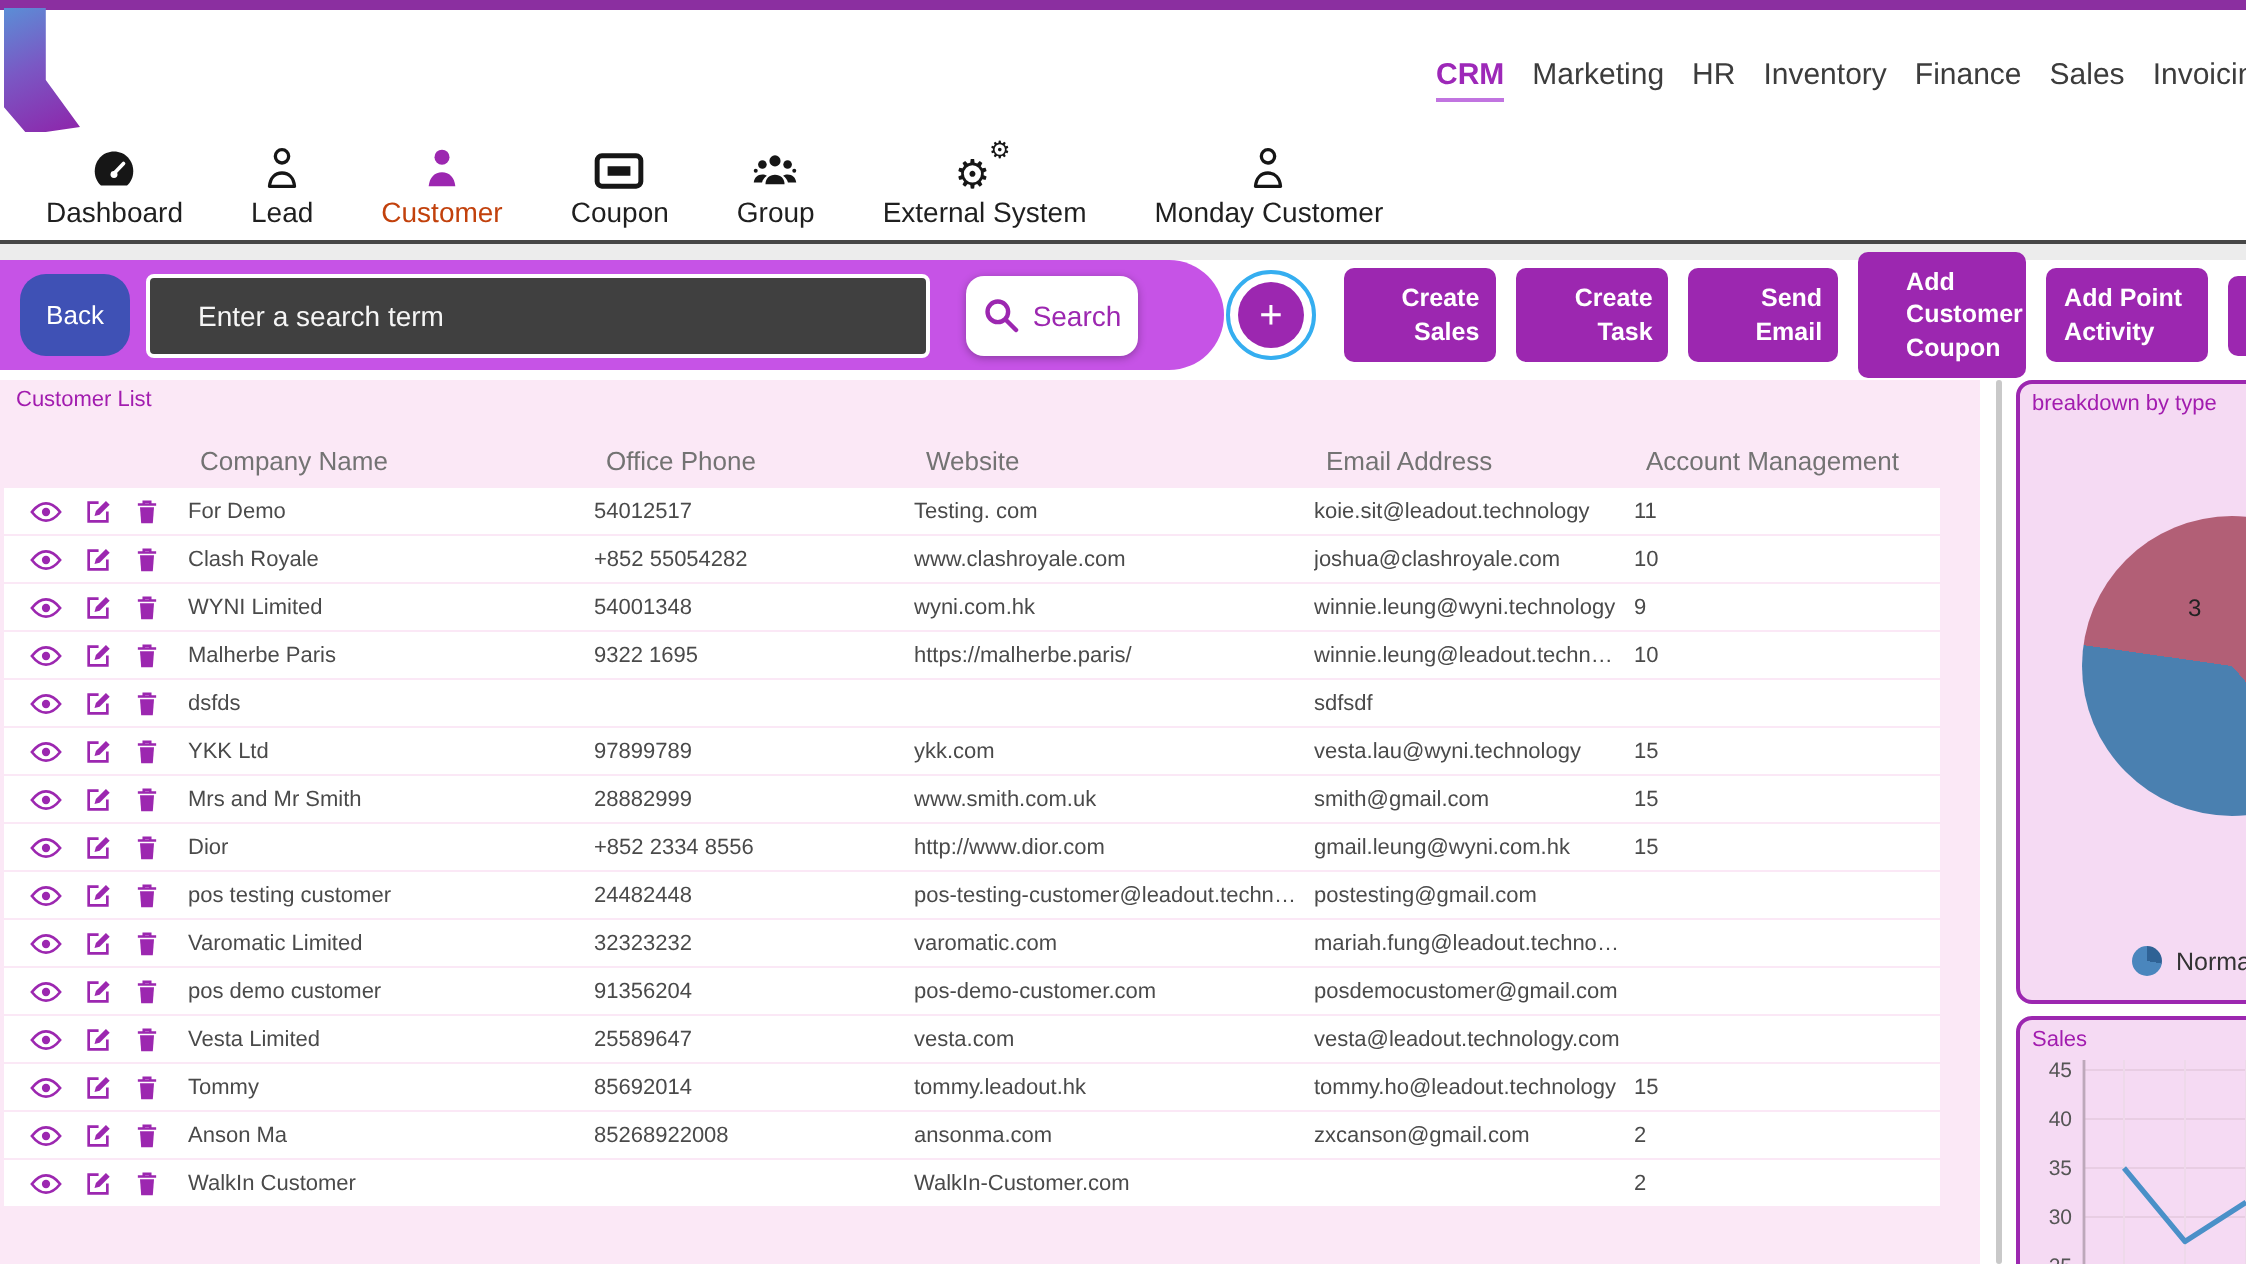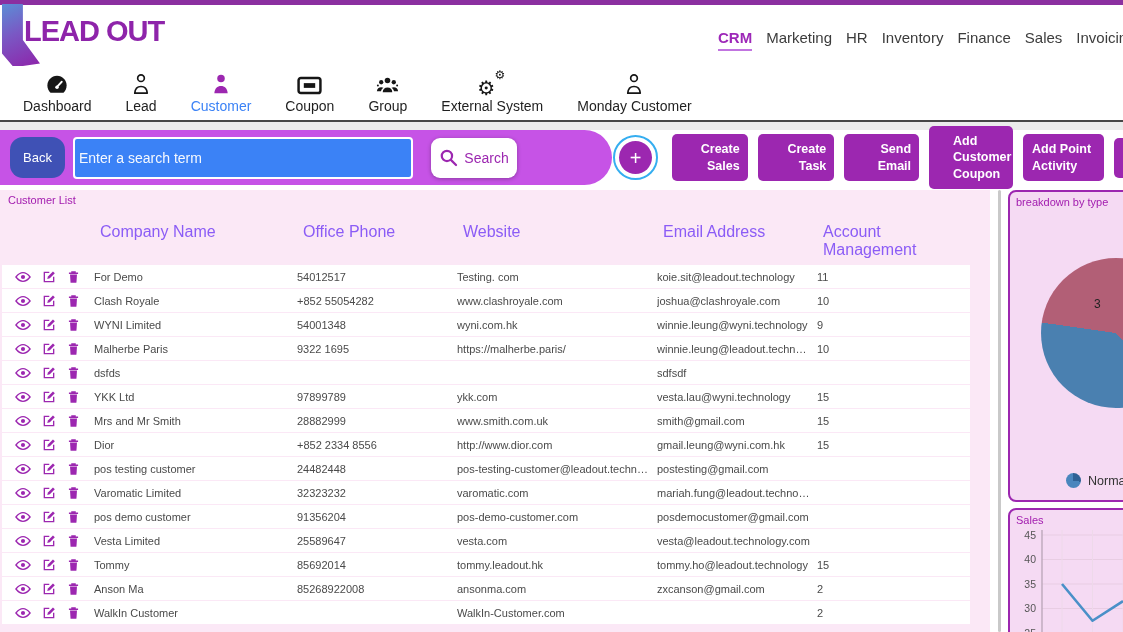--- a/index.html
+++ b/index.html
@@ -12,54 +12,54 @@
   .logo-mark{width:38px;height:62px;background:linear-gradient(155deg,#5b8ed6 0%,#7a58c4 45%,#8e24aa 100%);
     clip-path:polygon(0 0,55% 0,55% 58%,100% 96%,55% 100%,28% 100%,0 80%)}
   .logo-text{font-size:29px;font-weight:bold;color:#8e24aa;letter-spacing:-1px;margin-left:-16px;margin-top:-8px}
   .top-nav{position:absolute;left:718px;top:24px;display:flex;gap:14px;font-size:15px;color:#3c3c3c;white-space:nowrap}
   .top-nav-item{cursor:pointer;padding-bottom:3px}
   .top-nav-item.active{color:#9d28b8;font-weight:bold;border-bottom:2px solid #c174e0}
 
   .module-nav{height:54px;background:#fff;border-bottom:2px solid #474747;display:flex;align-items:flex-end;padding:0 0 6px 6px}
   .mod-item{display:flex;flex-direction:column;align-items:center;gap:3px;padding:0 17px;font-size:14px;color:#1f1f1f;cursor:pointer}
   .mod-item .micon{height:22px;display:flex;align-items:flex-end}
-  .mod-item.active{color:#3b82f6}
+  .mod-item.active{color:#c2410c}
   .gears{position:relative;width:30px;height:22px;display:block;color:#161616}
   .gear-b{position:absolute;left:0;bottom:-3px;font-size:20px;line-height:20px}
   .gear-s{position:absolute;right:2px;top:-4px;font-size:12px;line-height:12px}
 
   .gap-strip{height:8px;background:#ececec}
 
   .toolbar{height:55px;background:#fff;position:relative}
   .search-pill{position:absolute;left:0;top:0;width:612px;height:55px;background:#c653e6;
     border-radius:0 999px 999px 0;display:flex;align-items:center;padding-left:10px}
   .back-btn{width:55px;height:41px;background:#3f51b5;color:#fff;border:none;border-radius:13px;font-size:13px;cursor:pointer}
-  .search-input{margin-left:8px;width:340px;height:42px;background:#3b82f6;border:2px solid #fff;border-radius:4px;
-    color:#fff;padding:0 4px;font-size:14px;outline:none}
+  .search-input{margin-left:8px;width:392px;height:42px;background:#404040;border:2px solid #fff;border-radius:4px;
+    color:#fff;padding:0 24px;font-size:14px;outline:none}
   .search-input::placeholder{color:#fff;opacity:.95}
   .search-btn{margin-left:18px;width:86px;height:40px;background:#fff;border:none;border-radius:9px;color:#9c27b0;
     font-size:14px;display:flex;align-items:center;justify-content:center;gap:6px;cursor:pointer;box-shadow:0 1px 4px rgba(0,0,0,.3)}
   .plus-wrap{position:absolute;left:613px;top:5px;width:45px;height:45px;border:2px solid #35aef0;border-radius:50%;
     background:#fff;display:flex;align-items:center;justify-content:center}
   .plus-btn{width:33px;height:33px;border-radius:50%;background:#9c27b0;color:#fff;border:none;font-size:20px;
     line-height:1;cursor:pointer;display:flex;align-items:center;justify-content:center}
   .actions{position:absolute;left:672px;right:0;top:0;height:55px;display:flex;align-items:center;gap:10px}
   .action-btn{background:#9c27b0;color:#fff;border:none;border-radius:5px;font-size:12.5px;font-weight:bold;
     padding:7px 8px;min-height:40px;line-height:1.3;cursor:pointer;text-align:right}
   .actions .action-btn:nth-child(1){width:79px}
   .actions .action-btn:nth-child(2){width:80px}
   .actions .action-btn:nth-child(3){width:78px}
   .actions .action-btn:nth-child(4){width:84px;text-align:left;padding-left:24px}
   .actions .action-btn:nth-child(5){width:84px;text-align:left;padding-left:9px}
   .partial-btn{width:10px;min-height:40px;background:#9c27b0;border:none;border-radius:5px 0 0 5px;margin-left:auto}
 
   .main-panel{position:absolute;left:0;top:190px;width:990px;height:442px;background:#fbe8f6;padding:4px 0 0 8px}
   .panel-title{font-size:11px;color:#a21caf}
   .grid-cols{display:grid;grid-template-columns:92px 203px 160px 200px 160px 145px}
-  .t-header{width:968px;margin-top:17px;margin-bottom:6px;font-size:16px;color:#8b5cf6}
+  .t-header{width:968px;margin-top:17px;margin-bottom:6px;font-size:13px;color:#737373}
   .t-body{width:968px;margin-left:-6px}
   .t-row{width:968px;background:#fff;height:23px;margin-bottom:1px;align-items:center;font-size:11px;color:#4a4a4a}
   .row-icons{display:flex;gap:11px;padding-left:13px;align-items:center}
   .ricon{display:flex;align-items:center;cursor:pointer}
   .cell{overflow:hidden;white-space:nowrap;text-overflow:ellipsis;padding-right:6px}
 
   .scroll-track{position:absolute;left:990px;top:190px;width:18px;height:442px;background:#fff}
   .scroll-thumb{position:absolute;left:8px;top:0;width:3px;height:100%;background:#c9c9c9;border-radius:2px}
 
   .side-panel{position:absolute;left:1008px;width:172px;background:#f5daf3;border:2px solid #9c27b0;border-radius:8px;overflow:hidden}
@@ -74,21 +74,20 @@
   .sales-svg{display:block;margin-top:2px}
 </style>
 </head>
 <body>
 
 <div class="top-strip"></div>
 
 <header class="header">
   <div class="logo">
     <span class="logo-mark"></span>
-    <span class="logo-text">LEAD OUT</span>
   </div>
   <nav class="top-nav">
       <div class="top-nav-item active">CRM</div>
       <div class="top-nav-item">Marketing</div>
       <div class="top-nav-item">HR</div>
       <div class="top-nav-item">Inventory</div>
       <div class="top-nav-item">Finance</div>
       <div class="top-nav-item">Sales</div>
       <div class="top-nav-item">Invoicing</div>
     </nav>

